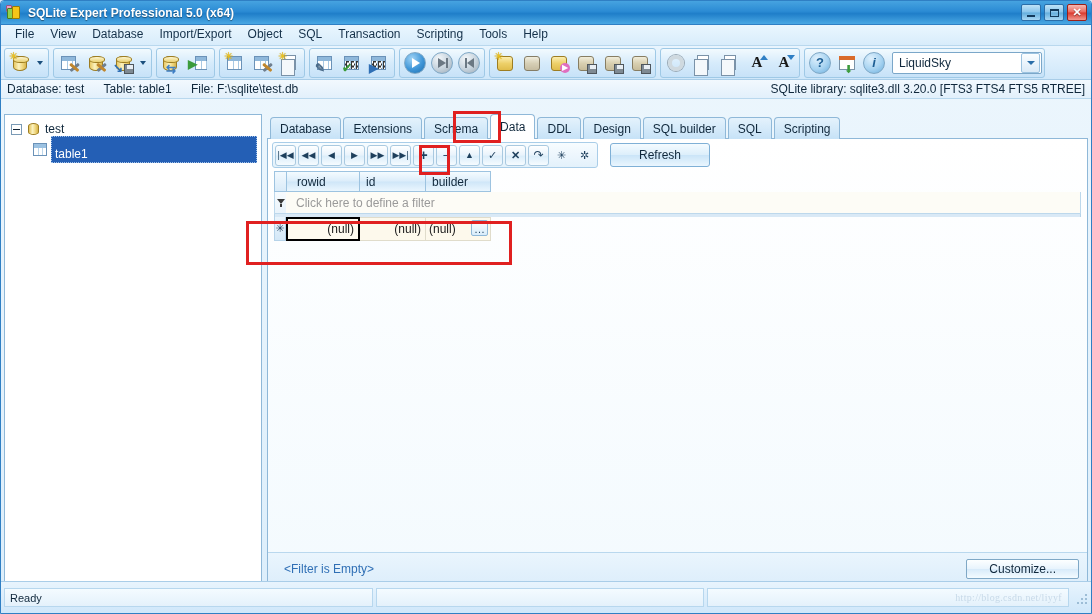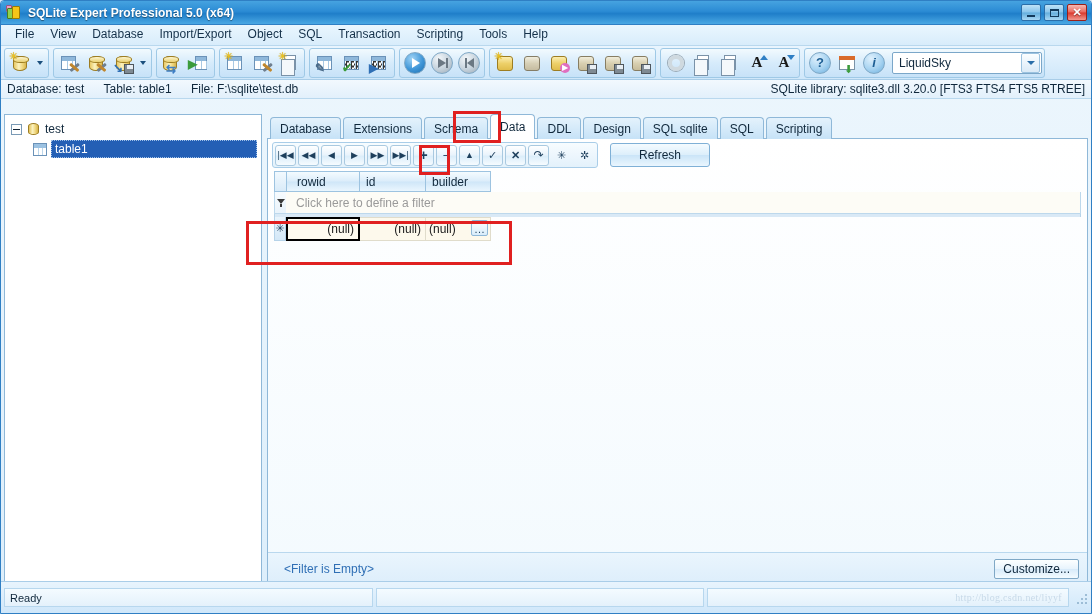--- a/index.html
+++ b/index.html
@@ -210,21 +210,21 @@
   .db-ico .body { position:absolute; left:1px; top:1px; width:11px; height:12px;
      background: linear-gradient(90deg,#e2c25c 0%,#fbf2c0 40%,#efd780 70%,#d7b44a 100%);
      border:1px solid #9d7d22; border-radius:5.5px/3px;}
   .tbl-ico { width:14px; height:13px; margin-right:4px; flex:0 0 auto; background:#fff; border:1px solid #6b92b8; position:relative;}
   .tbl-ico:before { content:''; position:absolute; left:0;top:0;right:0;height:4px; background:#9cc2e2;}
   .tbl-ico:after { content:''; position:absolute; left:4px; top:4px; width:1px; bottom:0; background:#bcd6ea; box-shadow:4px 0 0 #bcd6ea;}
   .tnode.child { padding-left:26px; }
   .tnode.selected .tlabel {
     background:#245fb5; color:#fff;
     border:1px dotted #9fc0e8;
-    padding: 1px 3px 1px 3px;
+    padding: 10px 3px 1px 3px;
     flex: 1 1 auto;
     margin-right: 2px;
   }
   .tlabel { color:#10283c; }
 
   
   .right {
     flex: 1 1 auto;
     margin: 0 3px 0 5px;
     display:flex; flex-direction:column;
@@ -372,21 +372,21 @@
   
   .panelfooter {
     height: 32px;
     background: linear-gradient(180deg,#eaf5fd,#ddeefb);
     border-top:1px solid #b9d8ee;
     display:flex; align-items:center; justify-content:space-between;
     padding: 0 8px;
   }
   .filter-empty { color:#2f6fb5; font-size:12px;margin-left:8px; }
   .customize-btn {
-    height:20px; padding:0 8px;
+    height:20px; padding:0 22px;
     border:1px solid #7fa8c6; border-radius:2px;
     background: linear-gradient(180deg,#fdffff 0%,#e8f4fd 48%,#d8ebfa 52%,#f3fbff 100%);
     display:flex; align-items:center;
     font-size:12px; color:#10283c;
     cursor:default;
   }
 
   
   .statusbar {
     position:absolute; left:0; right:0; bottom:0;
@@ -697,21 +697,21 @@
 
     <div class="right">
 
       <div class="tabs">
         <div class="tab">Database</div>
         <div class="tab">Extensions</div>
         <div class="tab">Schema</div>
         <div class="tab active">Data</div>
         <div class="tab">DDL</div>
         <div class="tab">Design</div>
-        <div class="tab">SQL sqlite</div>
+        <div class="tab">SQL builder</div>
         <div class="tab">SQL</div>
         <div class="tab">Scripting</div>
       </div>
 
       <div class="panel">
 
         <div class="navbar">
           <div class="navgroup">
             <div class="nbtn" style="font-size:9px;">|◀◀</div>
             <div class="nbtn" style="font-size:9px;">◀◀</div>

